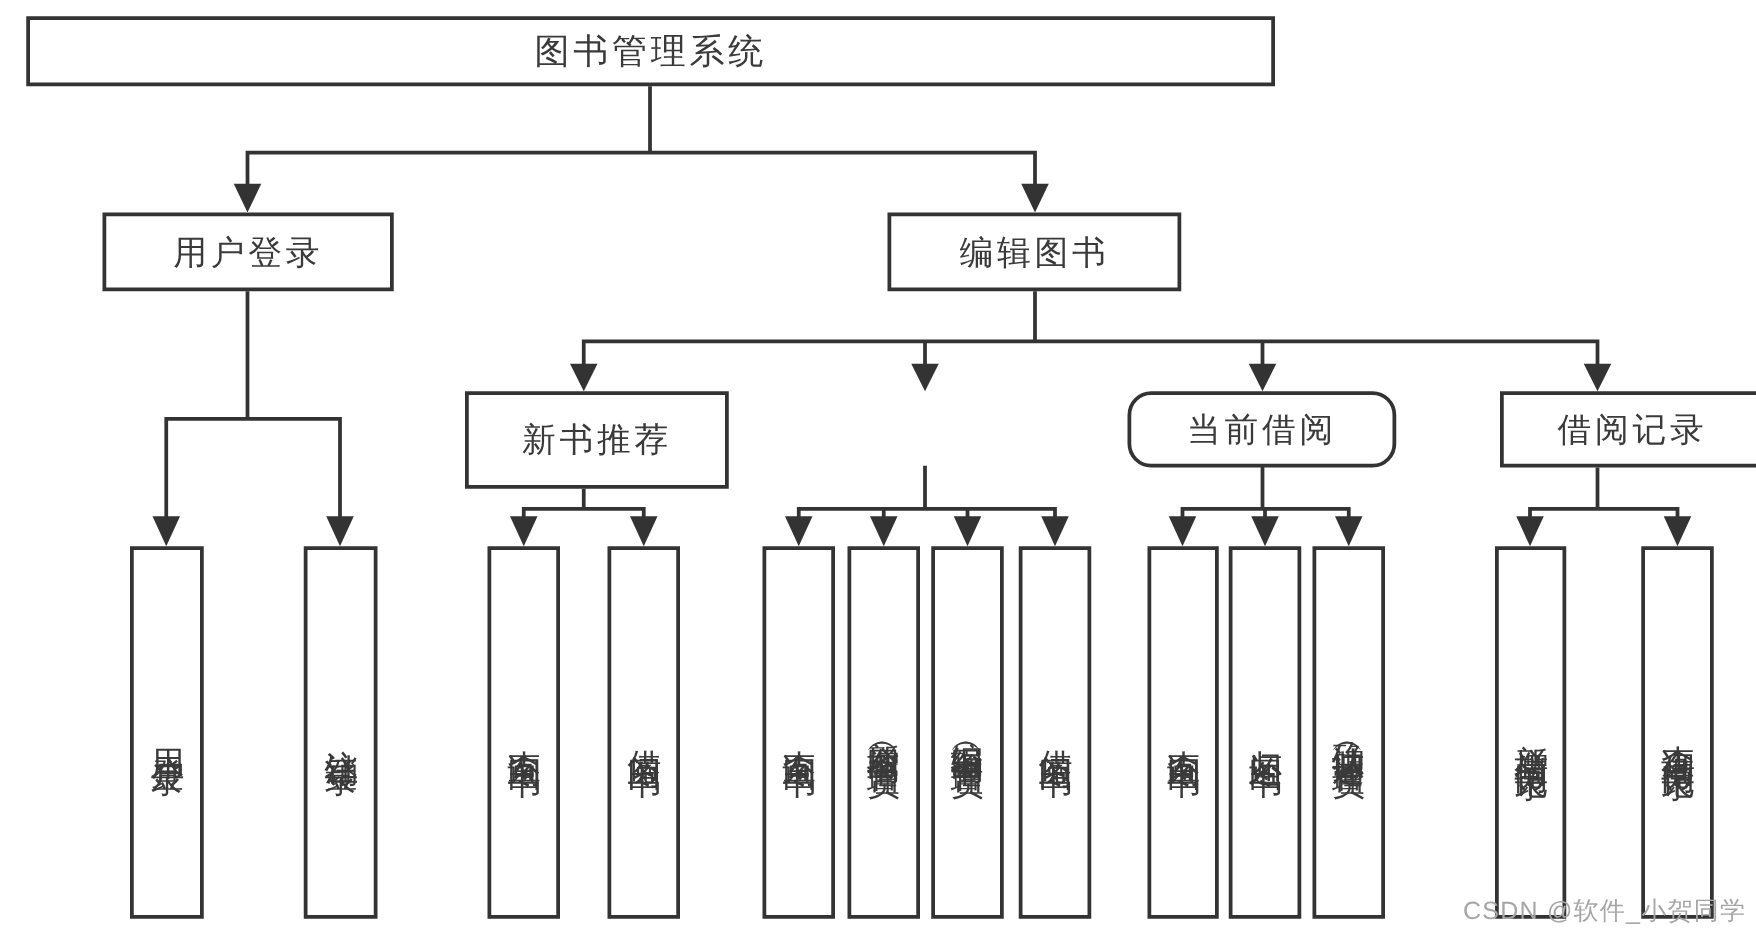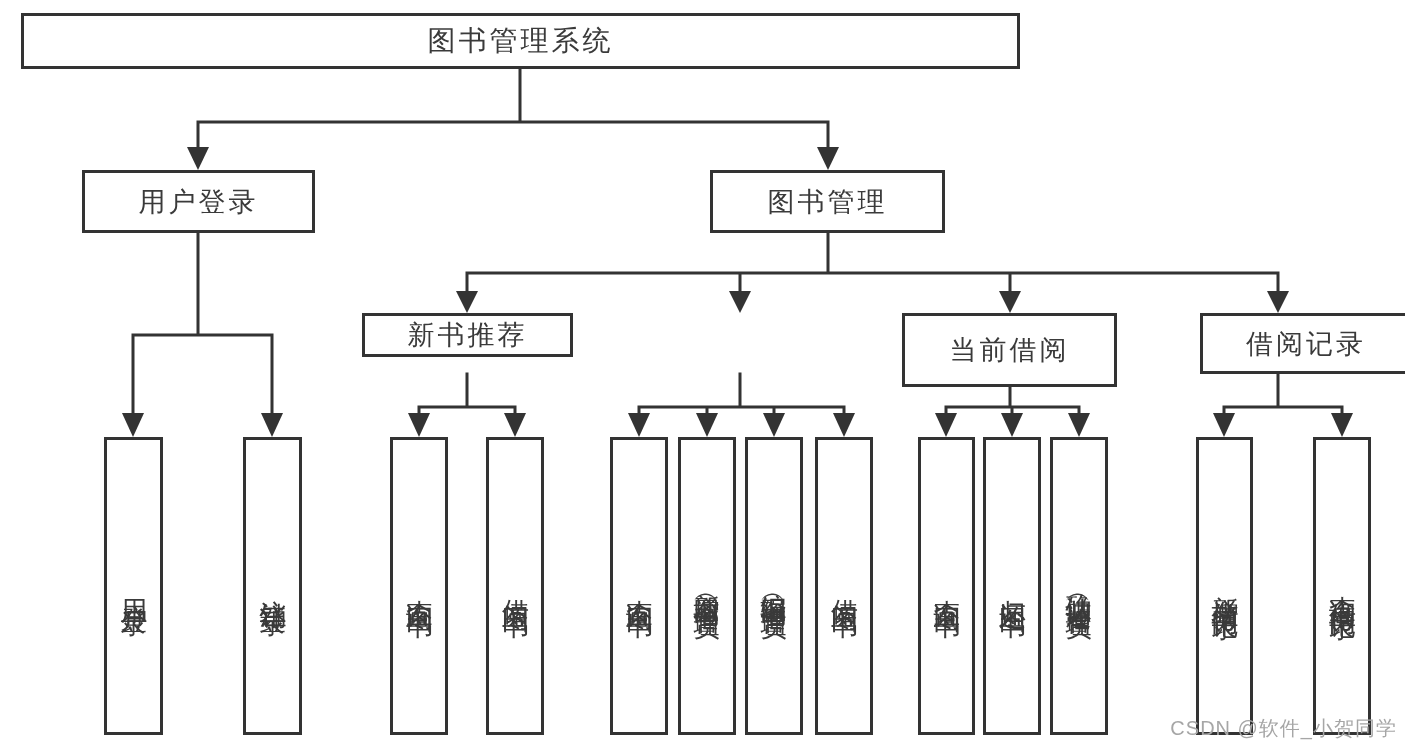--- a/index.html
+++ b/index.html
@@ -91,24 +91,24 @@
       <polygon points="1001,413 1023,413 1012,437"></polygon>
       <polygon points="1068,413 1090,413 1079,437"></polygon>
       <polygon points="1213,413 1235,413 1224,437"></polygon>
       <polygon points="1331,413 1353,413 1342,437"></polygon>
     </g>
   </svg>
 
   <div class="node hnode root-node" style="left:21px;top:13px;width:999px;height:56px;">图书管理系统</div>
 
   <div class="node hnode" style="left:82px;top:170px;width:233px;height:63px;">用户登录</div>
-  <div class="node hnode" style="left:710px;top:170px;width:235px;height:63px;">图书管理</div>
+  <div class="node hnode" style="left:710px;top:170px;width:235px;height:63px;">编辑图书</div>
 
-  <div class="node hnode" style="left:362px;top:313px;width:211px;height:44px;">新书推荐</div>
-  <div class="node hnode" style="left:902px;top:313px;width:215px;height:74px;">当前借阅</div>
+  <div class="node hnode" style="left:372px;top:313px;width:211px;height:78px;">新书推荐</div>
+  <div class="node hnode" style="left:902px;top:313px;width:215px;height:61px;border-radius:19px;">当前借阅</div>
   <div class="node hnode" style="left:1172px;top:313px;width:212px;height:61px;margin-left:28px;">借阅记录</div>
 
   <div class="node vnode" style="left:104px;top:437px;width:59px;height:298px;">用户登录</div>
   <div class="node vnode" style="left:243px;top:437px;width:59px;height:298px;">注销登录</div>
 
   <div class="node vnode" style="left:390px;top:437px;width:58px;height:298px;">查询图书</div>
   <div class="node vnode" style="left:486px;top:437px;width:58px;height:298px;">借阅图书</div>
 
   <div class="node vnode" style="left:610px;top:437px;width:58px;height:298px;">查询图书</div>
   <div class="node vnode tight" style="left:678px;top:437px;width:58px;height:298px;">新增图书（管理员）</div>

